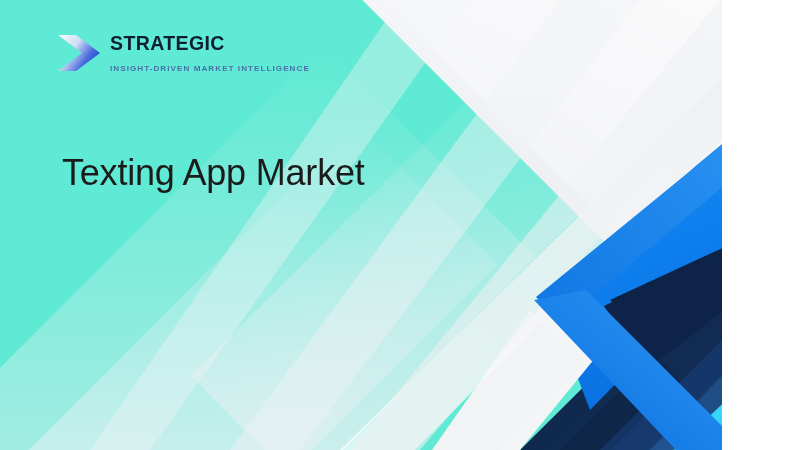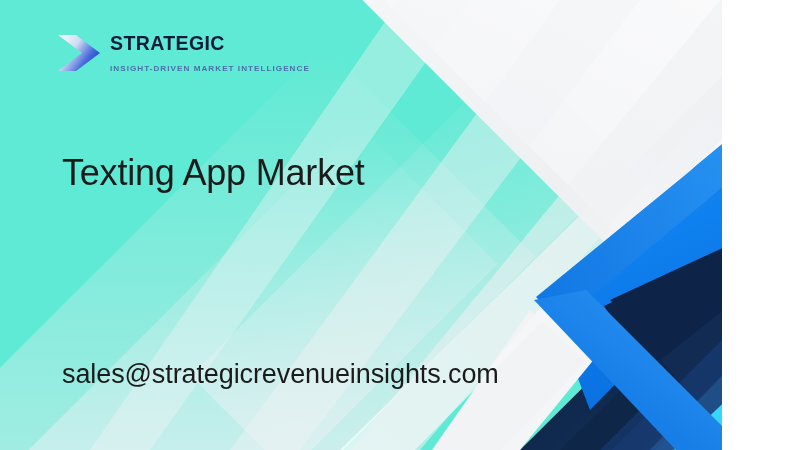--- a/index.html
+++ b/index.html
@@ -263,15 +263,14 @@
       </svg>
     </div>
     <div class="logo-text">
       <div class="logo-line1">STRATEGIC</div>
       <div class="logo-tag">INSIGHT-DRIVEN MARKET INTELLIGENCE</div>
     </div>
   </div>
 
   <div class="headline">Texting App Market</div>
 
-  <div class="contact">sales@strategicrevenueinsights.com</div>
 
 </div>
 
 </body></html>

